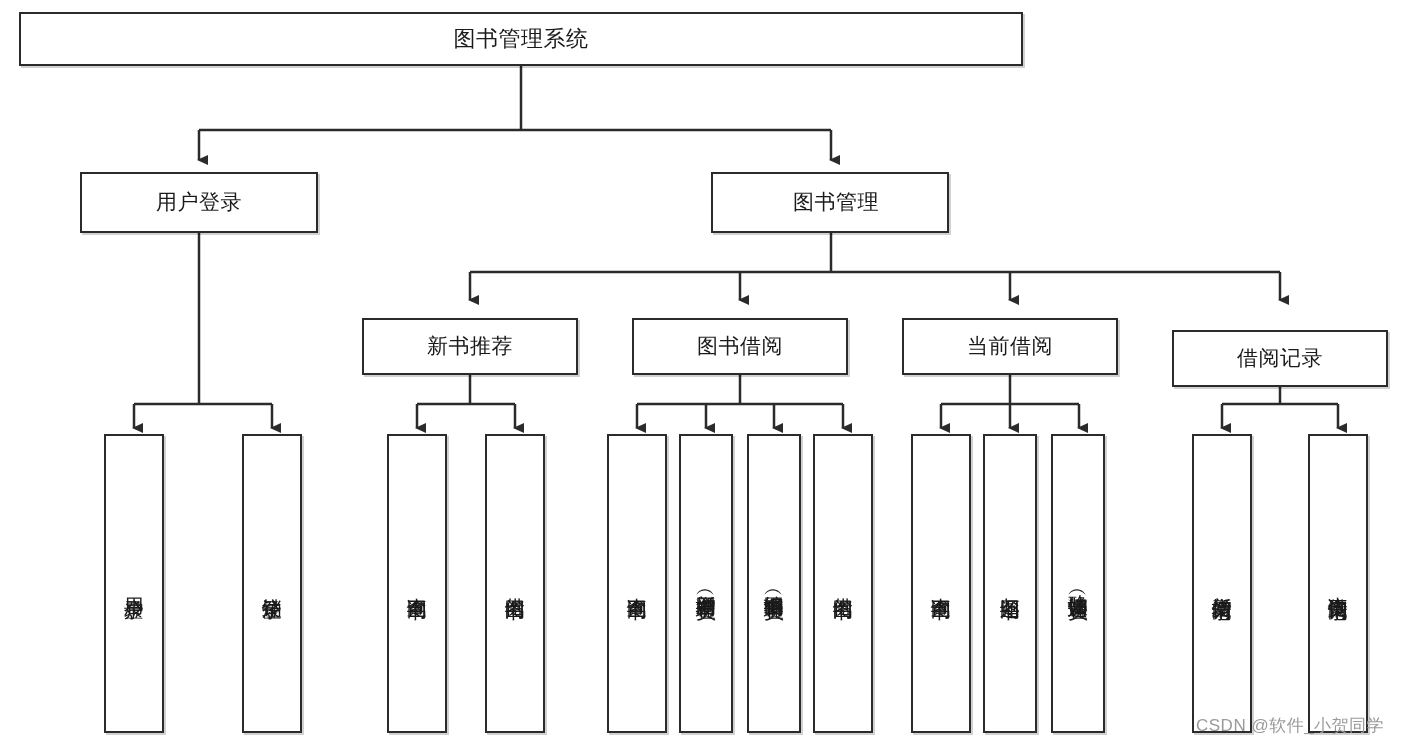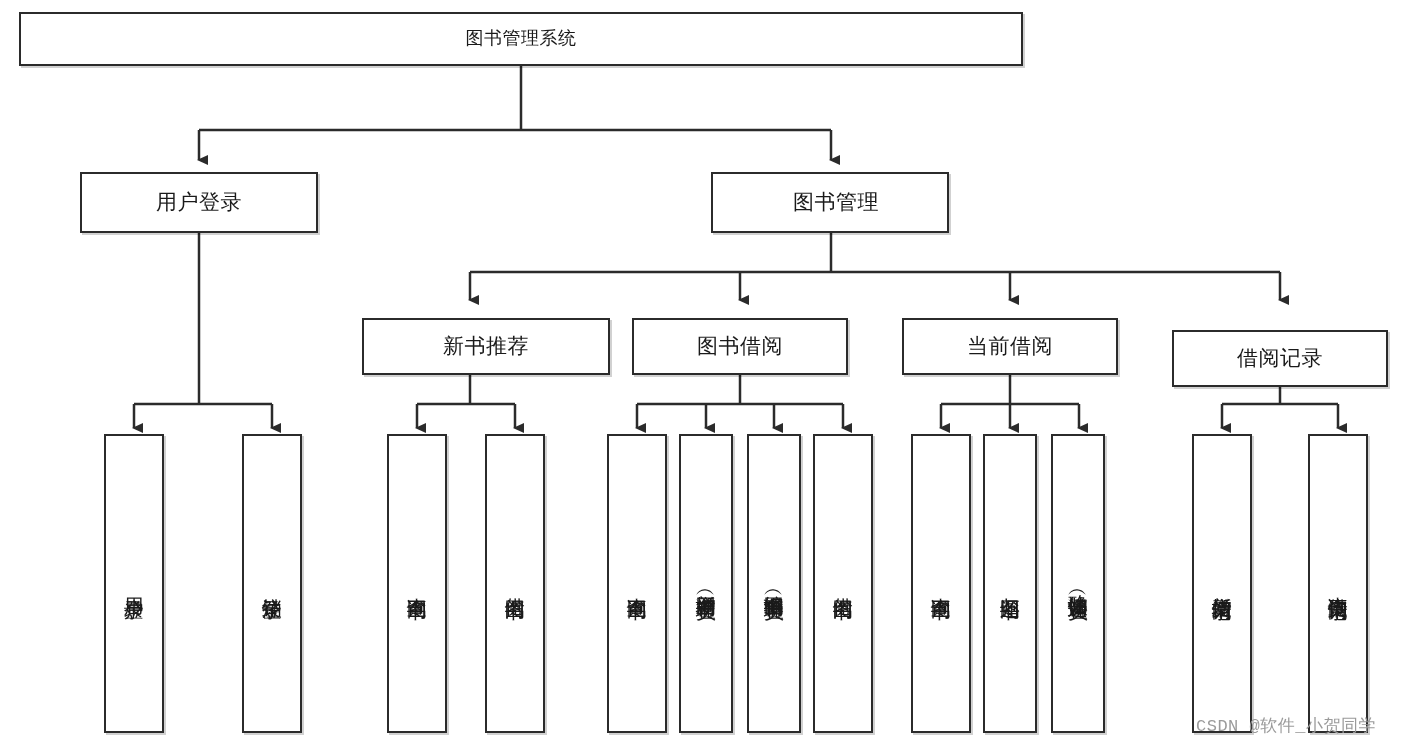--- a/index.html
+++ b/index.html
@@ -39,21 +39,21 @@
   .node .label {
     display: block;
     text-align: center;
     line-height: 1.08;
     letter-spacing: 0.5px;
   }
   .node.horiz .label {
     font-size: 21px;
   }
   .node.root .label {
-    font-size: 18px;
+    font-size: 22px;
   }
   .node.vert {
     align-items: center;
     justify-content: center;
   }
   .node.vert .label {
     writing-mode: vertical-rl;
     text-orientation: upright;
     font-size: 20px;
     line-height: 1.12;
@@ -127,21 +127,21 @@
     <span class="label">图书管理系统</span>
   </div>
 
   <div class="node horiz" style="left:80px; top:172px; width:238px; height:61px;">
     <span class="label">用户登录</span>
   </div>
   <div class="node horiz" style="left:711px; top:172px; width:238px; height:61px;padding-left:12px;">
     <span class="label">图书管理</span>
   </div>
 
-  <div class="node horiz" style="left:362px; top:318px; width:248px; height:57px;">
+  <div class="node horiz" style="left:362px; top:318px; width:216px; height:57px;">
     <span class="label">新书推荐</span>
   </div>
   <div class="node horiz" style="left:632px; top:318px; width:216px; height:57px;">
     <span class="label">图书借阅</span>
   </div>
   <div class="node horiz" style="left:902px; top:318px; width:216px; height:57px;">
     <span class="label">当前借阅</span>
   </div>
   <div class="node horiz" style="left:1172px; top:318px; width:216px; height:57px;margin-top:12px;">
     <span class="label">借阅记录</span>
@@ -184,15 +184,15 @@
     <span class="label">确认归还（管理员）</span>
   </div>
 
   <div class="node vert" style="left:1192px; top:434px; width:60px; height:299px;">
     <span class="label">新增借阅记录</span>
   </div>
   <div class="node vert" style="left:1308px; top:434px; width:60px; height:299px;">
     <span class="label">查询借阅记录</span>
   </div>
 
-  <div class="watermark" style="left:1196px; top:714px;font-family:Liberation Mono, monospace;">CSDN @软件_小贺同学</div>
+  <div class="watermark" style="left:1196px; top:714px;">CSDN @软件_小贺同学</div>
 
 </div>
 
 </body></html>

